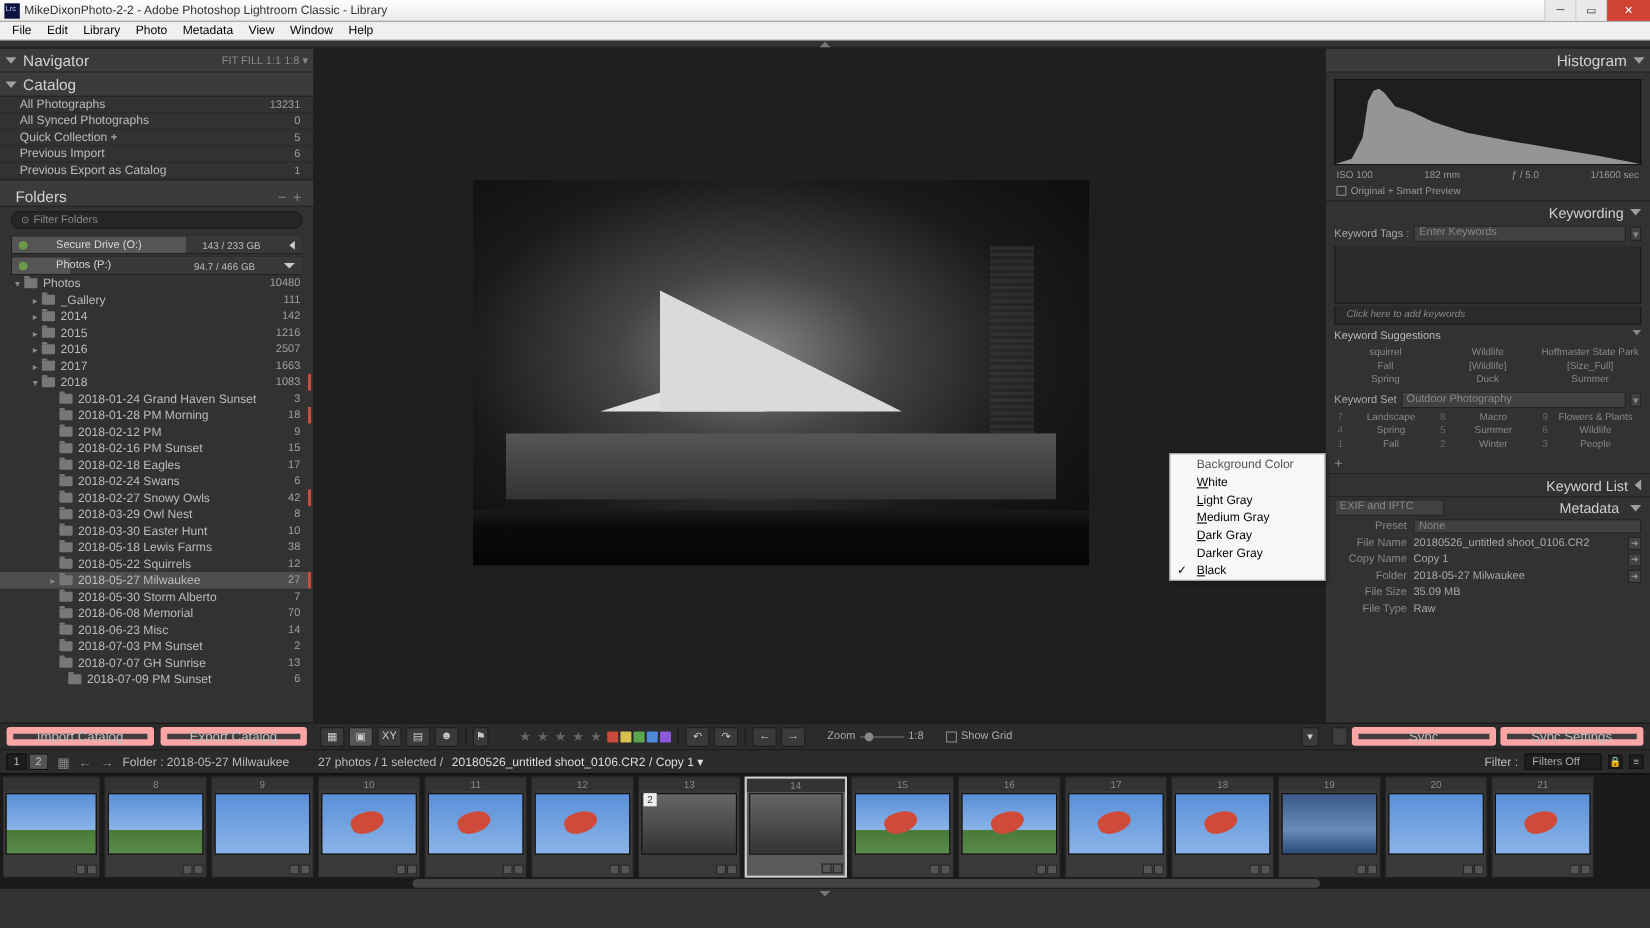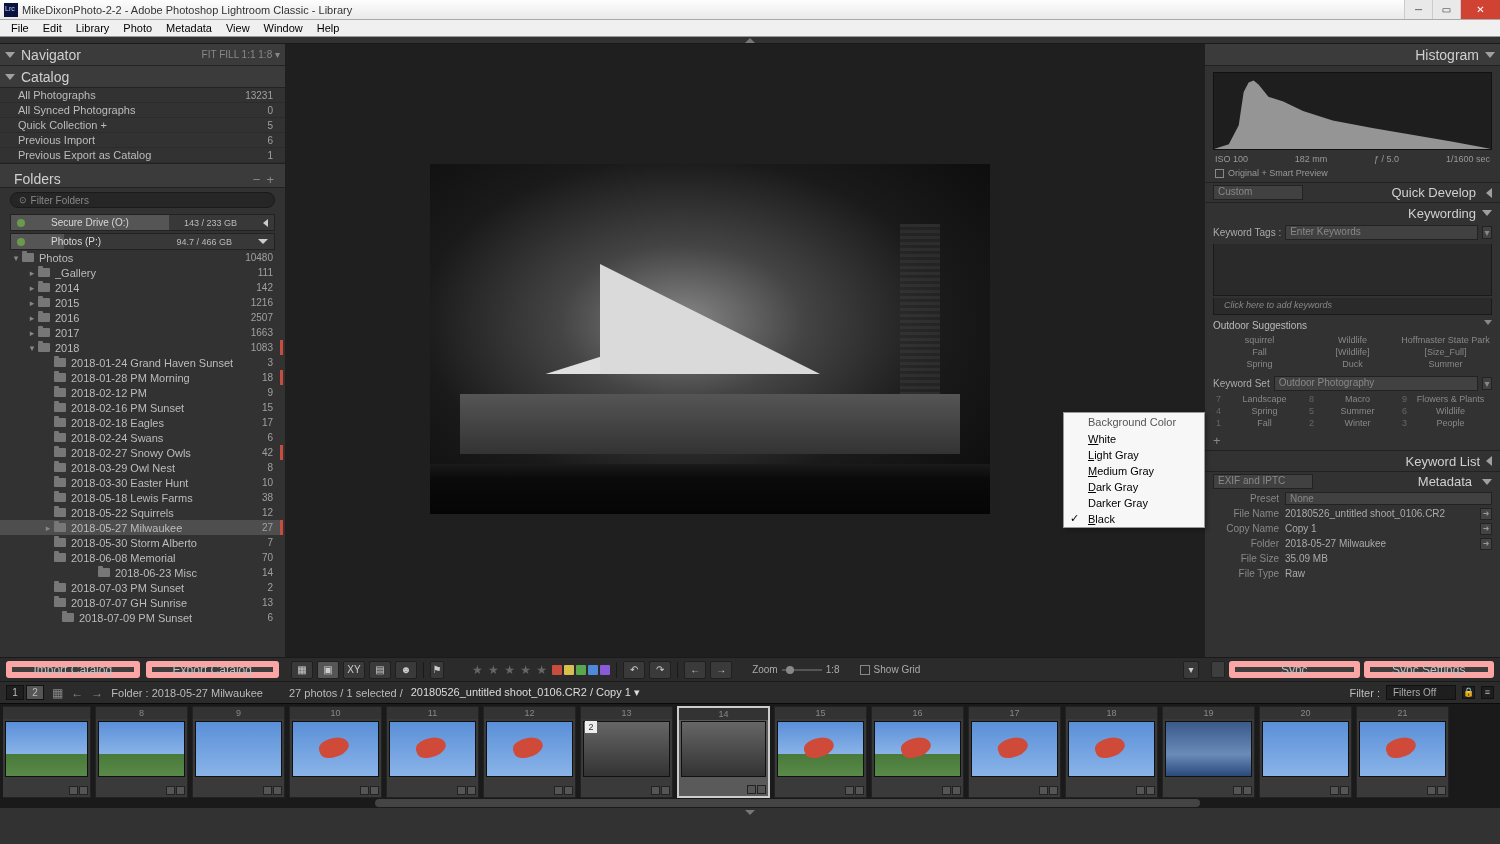--- a/index.html
+++ b/index.html
@@ -368,21 +368,21 @@
           <span class="folder-ic"></span>
           <span class="label">2018-05-30 Storm Alberto</span>
           <span class="count">7</span>
         </div>
         <div class="tree-row" style="padding-left: 44px;">
           <span class="disc"></span>
           <span class="folder-ic"></span>
           <span class="label">2018-06-08 Memorial</span>
           <span class="count">70</span>
         </div>
-        <div class="tree-row" style="padding-left: 44px; margin-left: 44px;">
+        <div class="tree-row" style="padding-left: 44px;">
           <span class="disc"></span>
           <span class="folder-ic"></span>
           <span class="label">2018-06-23 Misc</span>
           <span class="count">14</span>
         </div>
         <div class="tree-row" style="padding-left: 44px;">
           <span class="disc"></span>
           <span class="folder-ic"></span>
           <span class="label">2018-07-03 PM Sunset</span>
           <span class="count">2</span>
@@ -479,43 +479,35 @@
       <span>ISO 100</span>
       <span>182 mm</span>
       <span>ƒ / 5.0</span>
       <span>1/1600 sec</span>
     </div>
     <div class="histo-preview">
       <div class="box"></div>
       <span>Original + Smart Preview</span>
     </div>
 
-    <div class="rp-section">
-      <div class="kw-row" style="padding-left:8px">
-        <span class="kw-input" style="flex:0 0 90px">Custom</span>
-        <span style="flex:1"></span>
-        <span style="font-size:13px;color:#d0d0d0">Quick Develop</span>
-        <div class="arrow-left" style="width:0;height:0;border-top:5px solid transparent;border-bottom:5px solid transparent;border-right:6px solid #a0a0a0;margin-left:6px"></div>
-      </div>
-    </div>
 
     <div class="rp-section">
       <div class="rp-head">
         <span>Keywording</span>
         <div class="arrow-down"></div>
       </div>
       <div class="kw-row">
         <span>Keyword Tags :</span>
         <span class="kw-input">Enter Keywords</span>
         <span style="width:10px;height:13px;background:#414141;border:1px solid #222;text-align:center;color:#888">▾</span>
       </div>
       <div class="kw-bigbox"></div>
       <div class="kw-addline">Click here to add keywords</div>
       <div class="kw-sugg-head">
-        <span>Outdoor Suggestions</span>
+        <span>Keyword Suggestions</span>
         <span class="sp"></span>
           <div class="tri-d"></div>
       </div>
       <div class="kw-sugg-grid" id="sugg-grid">
           <div class="srow">
             <div class="scell">squirrel</div>
             <div class="scell">Wildlife</div>
             <div class="scell">Hoffmaster State Park</div>
           </div>
           <div class="srow">

